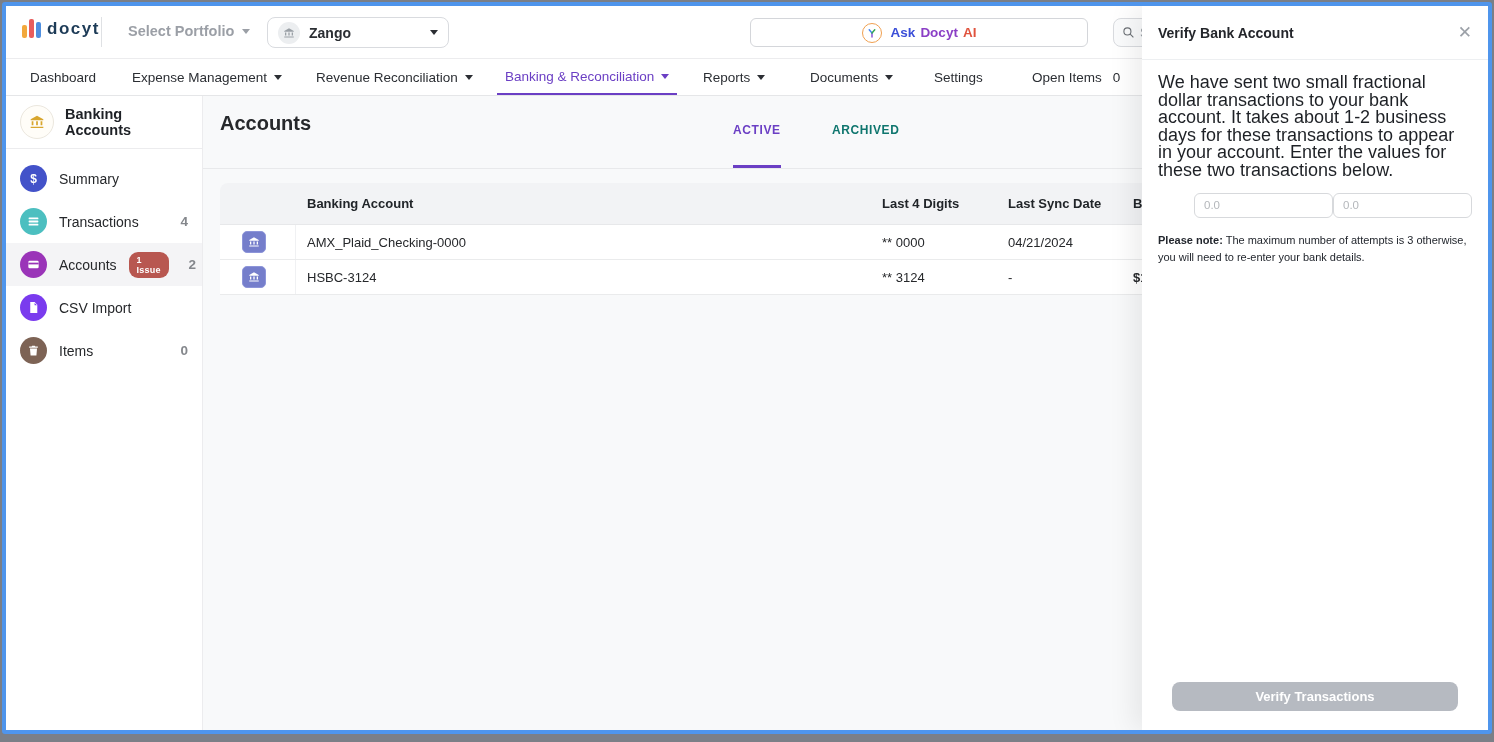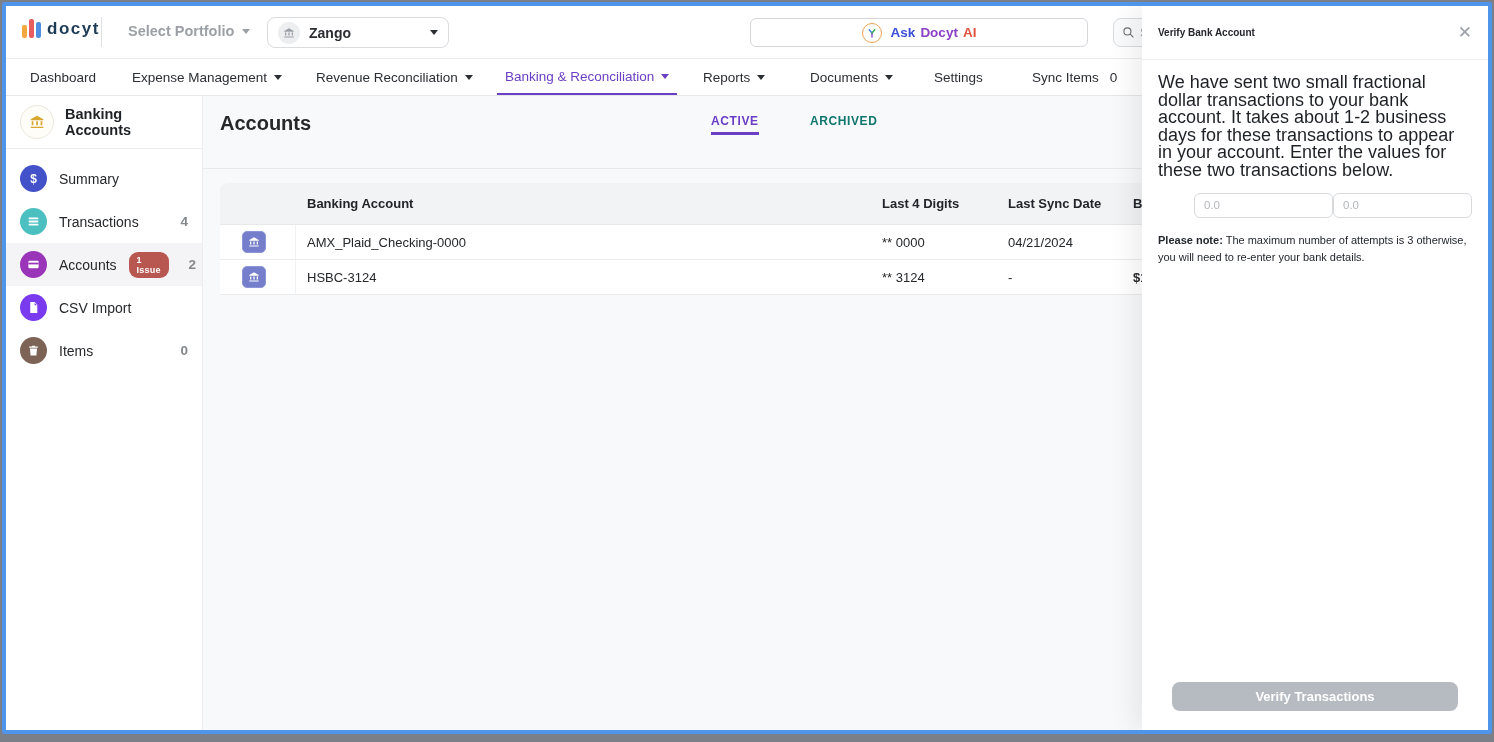--- a/index.html
+++ b/index.html
@@ -69,21 +69,21 @@
   .sb-icon svg { width:13px; height:13px; }
   .sb-icon .dollar { font-size:12px; font-weight:bold; color:#fff; }
   .sb-label { font-size:14px; color:#26282b; flex:1; }
   .sb-count { font-size:13.5px; font-weight:bold; color:#84878c; }
   .issue-badge { background:#b85750; color:#fff; font-size:9px; font-weight:bold; border-radius:9px;
                  padding:3px 8px; margin-right:8px; letter-spacing:.2px; }
 
   
   .main { position:absolute; left:197px; top:90px; right:0; bottom:0; background:#f8f9fa; }
   .page-title { position:absolute; left:17px; top:16px; font-size:20px; font-weight:bold; color:#26282b; }
-  .tab { position:absolute; top:18px; font-size:12px; font-weight:bold; letter-spacing:.6px; cursor:pointer; padding-bottom:4px; }
+  .tab { position:absolute; top:27px; font-size:12px; font-weight:bold; letter-spacing:.6px; cursor:pointer; padding-bottom:28px;margin-left:22px; }
   .tab.active { color:#6b3fc4; border-bottom:3px solid #6b3fc4; }
   .tab.inactive { color:#0f766e; }
   .main-divider { position:absolute; left:0; right:0; top:72px; height:1px; background:#e8e9eb; }
 
   .table { position:absolute; left:17px; top:87px; width:940px; }
   .thead { position:relative; height:42px; background:#f2f3f5; border-radius:8px 8px 0 0; border-bottom:1px solid #e7e8ea; }
   .th { position:absolute; top:0; height:100%; display:flex; align-items:center;
         font-size:13px; font-weight:bold; color:#212529; white-space:nowrap; }
   .trow { position:relative; height:35px; background:#fff; border-bottom:1px solid #eaebec; }
   .td { position:absolute; top:0; height:100%; display:flex; align-items:center;
@@ -99,21 +99,21 @@
   .col-last4 { left:662px; }
   .col-sync { left:788px; }
   .col-balance { left:913px; font-weight:bold; }
   .thead .col-balance { font-weight:bold; }
 
   
   .modal { position:absolute; right:0; top:0; bottom:0; width:346px; background:#fff; z-index:20;
            box-shadow:-10px 0 24px rgba(0,0,0,.07); display:flex; flex-direction:column; }
   .modal-head { height:54px; flex:none; display:flex; align-items:center; justify-content:space-between;
                 padding:0 16px; border-bottom:1px solid #edeff1; }
-  .modal-title { font-size:10px; font-weight:bold; color:#24262b; }
+  .modal-title { font-size:14px; font-weight:bold; color:#24262b; }
   .modal-close { font-size:17px; color:#9ca1a8; cursor:pointer; line-height:1; }
   .modal-body { padding:14px 16px 0; }
   .modal-text { font-size:18px; line-height:17.6px; color:#1e2126; }
   .amount-row { margin-top:13px; display:flex; justify-content:flex-end; }
   .amount-input { width:139px; height:25px; border:1px solid #d7d9dc; border-radius:6px; padding:0 9px;
                   font-size:11.5px; font-family:"Liberation Sans", sans-serif; color:#26282b; outline:none; background:#fff; }
   .amount-input::placeholder { color:#b4b7bb; }
   .modal-note { margin-top:14px; font-size:11px; line-height:17px; color:#23272e; }
   .modal-footer { margin-top:auto; padding:0 30px 19px; }
   .verify-btn { width:100%; height:29px; background:#b6bac1; border:none; border-radius:8px;
@@ -194,21 +194,21 @@
       <span class="caret"></span>
     </div>
     <div class="nav-item" style="left:804px;">
       <span>Documents</span>
       <span class="caret"></span>
     </div>
     <div class="nav-item" style="left:928px;">
       <span>Settings</span>
     </div>
     <div class="nav-item" style="left:1026px;">
-      <span>Sync Items</span>
+      <span>Open Items</span>
       <span class="open-items-count">0</span>
     </div>
   </div>
 
   <div class="sidebar">
     <div class="sb-head">
       <span class="sb-head-icon">
         <svg viewBox="0 0 24 24" fill="currentColor">
               <path d="M12 2.5 2.5 8v1.5h19V8L12 2.5zM4 11v6h2.6v-6H4zm6.7 0v6h2.6v-6h-2.6zm6.7 0v6H20v-6h-2.6zM2.5 19h19v2h-19v-2z"></path>
             </svg>

